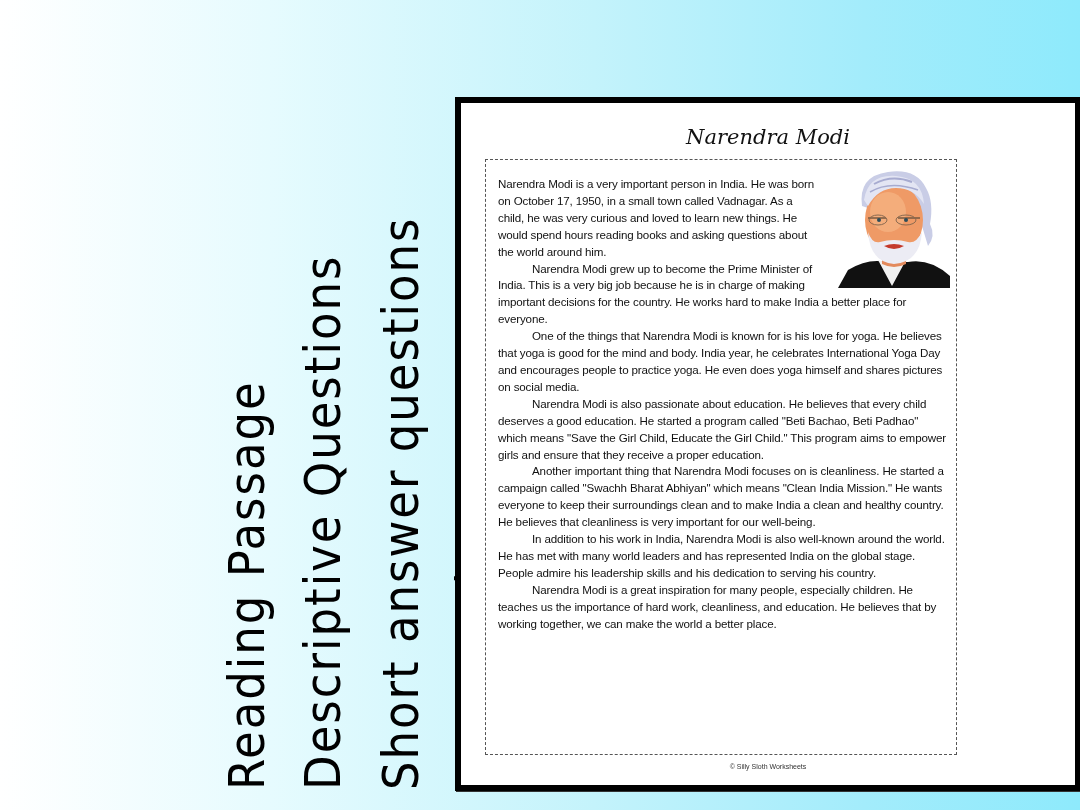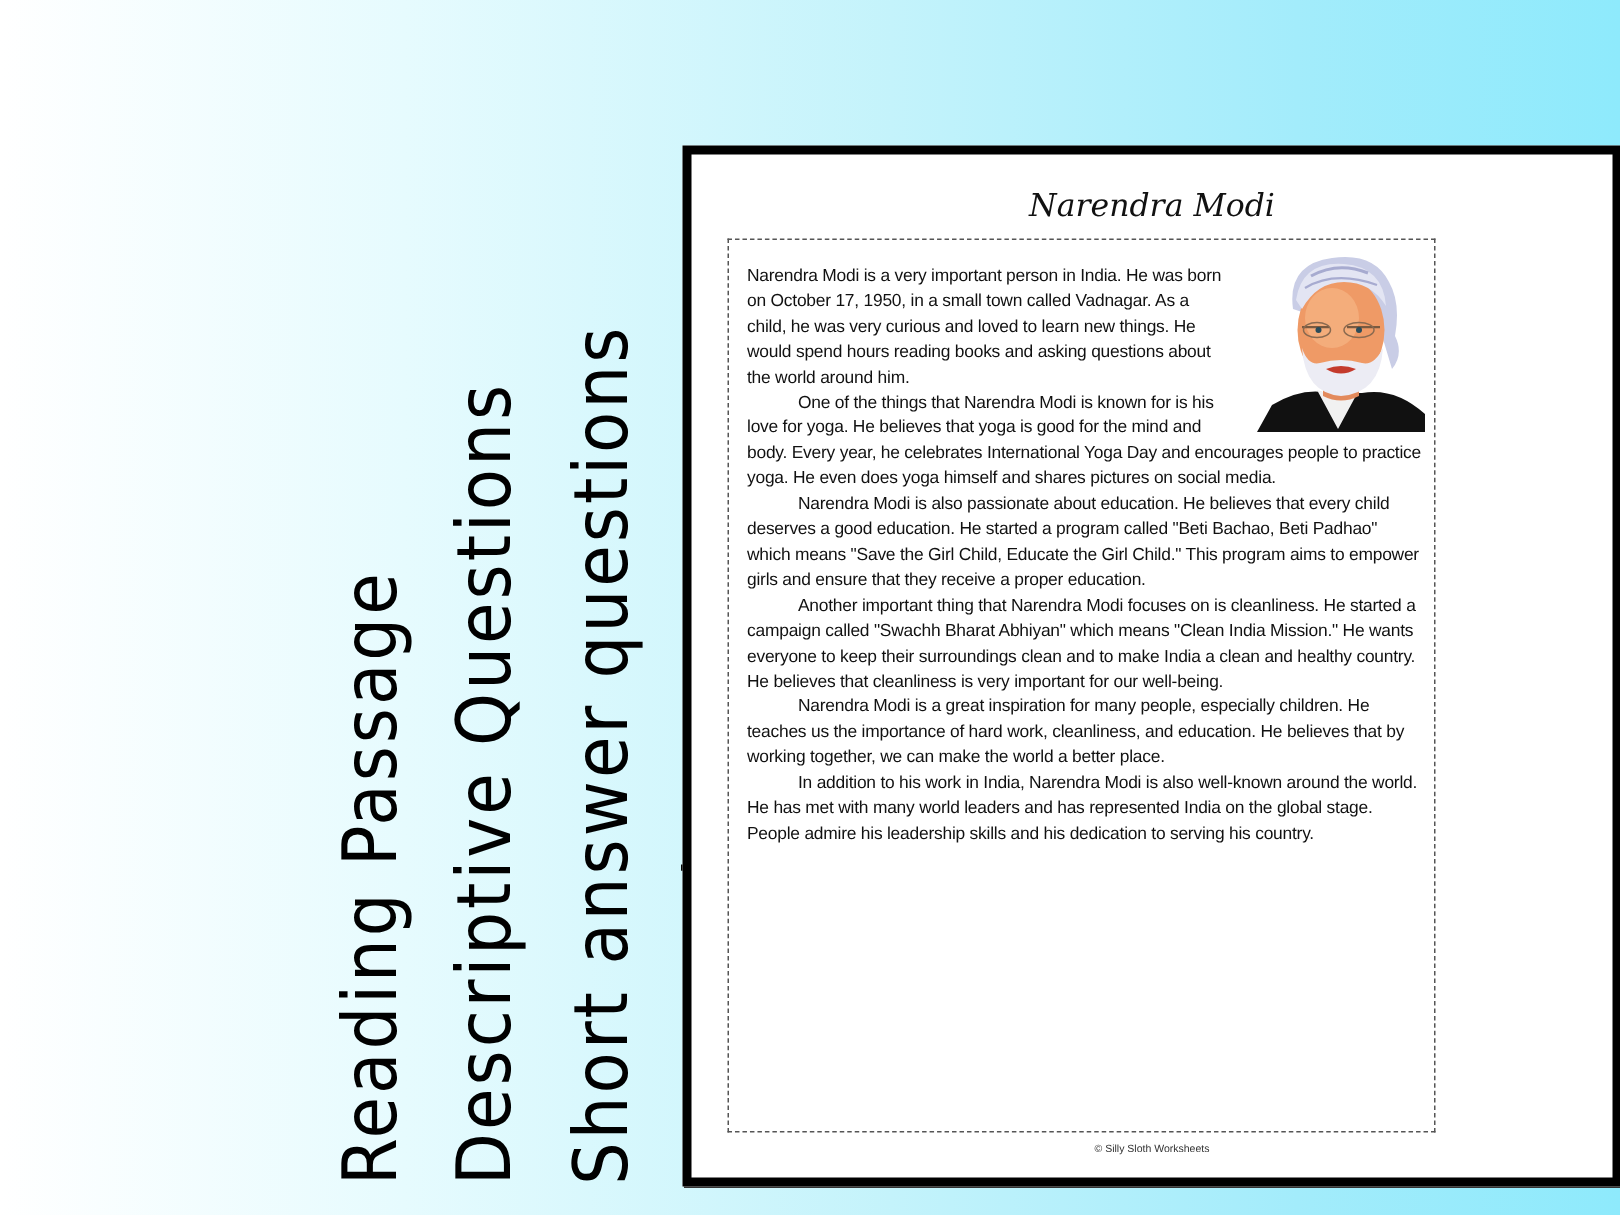--- a/index.html
+++ b/index.html
@@ -137,22 +137,23 @@
 
         <path d="M30 66 Q32 96 56 98 Q82 96 84 66 Q78 78 70 76 Q56 72 42 76 Q34 78 30 66 Z" fill="#ececf4"></path>
 
         <path d="M46 80 Q56 76 66 80 Q56 86 46 80 Z" fill="#c43a2c"></path>
       </svg>
     </div>
 
     <div class="passage">
       <div class="float-space"></div>
       <p>Narendra Modi is a very important person in India. He was born on October 17, 1950, in a small town called Vadnagar. As a child, he was very curious and loved to learn new things. He would spend hours reading books and asking questions about the world around him.</p>
-      <p>One of the things that Narendra Modi is known for is his love for yoga. He believes that yoga is good for the mind and body. Every year, he celebrates International Yoga Day and encourages people to practice yoga. He even does yoga himself and shares pictures on social media.</p>
+      <p>Narendra Modi grew up to become the Prime Minister of India. This is a very big job because he is in charge of making important decisions for the country. He works hard to make India a better place for everyone.</p>
+      <p>One of the things that Narendra Modi is known for is his love for yoga. He believes that yoga is good for the mind and body. India year, he celebrates International Yoga Day and encourages people to practice yoga. He even does yoga himself and shares pictures on social media.</p>
       <p>Narendra Modi is also passionate about education. He believes that every child deserves a good education. He started a program called "Beti Bachao, Beti Padhao" which means "Save the Girl Child, Educate the Girl Child." This program aims to empower girls and ensure that they receive a proper education.</p>
       <p>Another important thing that Narendra Modi focuses on is cleanliness. He started a campaign called "Swachh Bharat Abhiyan" which means "Clean India Mission." He wants everyone to keep their surroundings clean and to make India a clean and healthy country. He believes that cleanliness is very important for our well-being.</p>
+      <p>In addition to his work in India, Narendra Modi is also well-known around the world. He has met with many world leaders and has represented India on the global stage. People admire his leadership skills and his dedication to serving his country.</p>
       <p>Narendra Modi is a great inspiration for many people, especially children. He teaches us the importance of hard work, cleanliness, and education. He believes that by working together, we can make the world a better place.</p>
-      <p>In addition to his work in India, Narendra Modi is also well-known around the world. He has met with many world leaders and has represented India on the global stage. People admire his leadership skills and his dedication to serving his country.</p>
     </div>
   </div>
 
   <div class="ws-footer">© Silly Sloth Worksheets</div>
 </div>
 
 </body></html>

